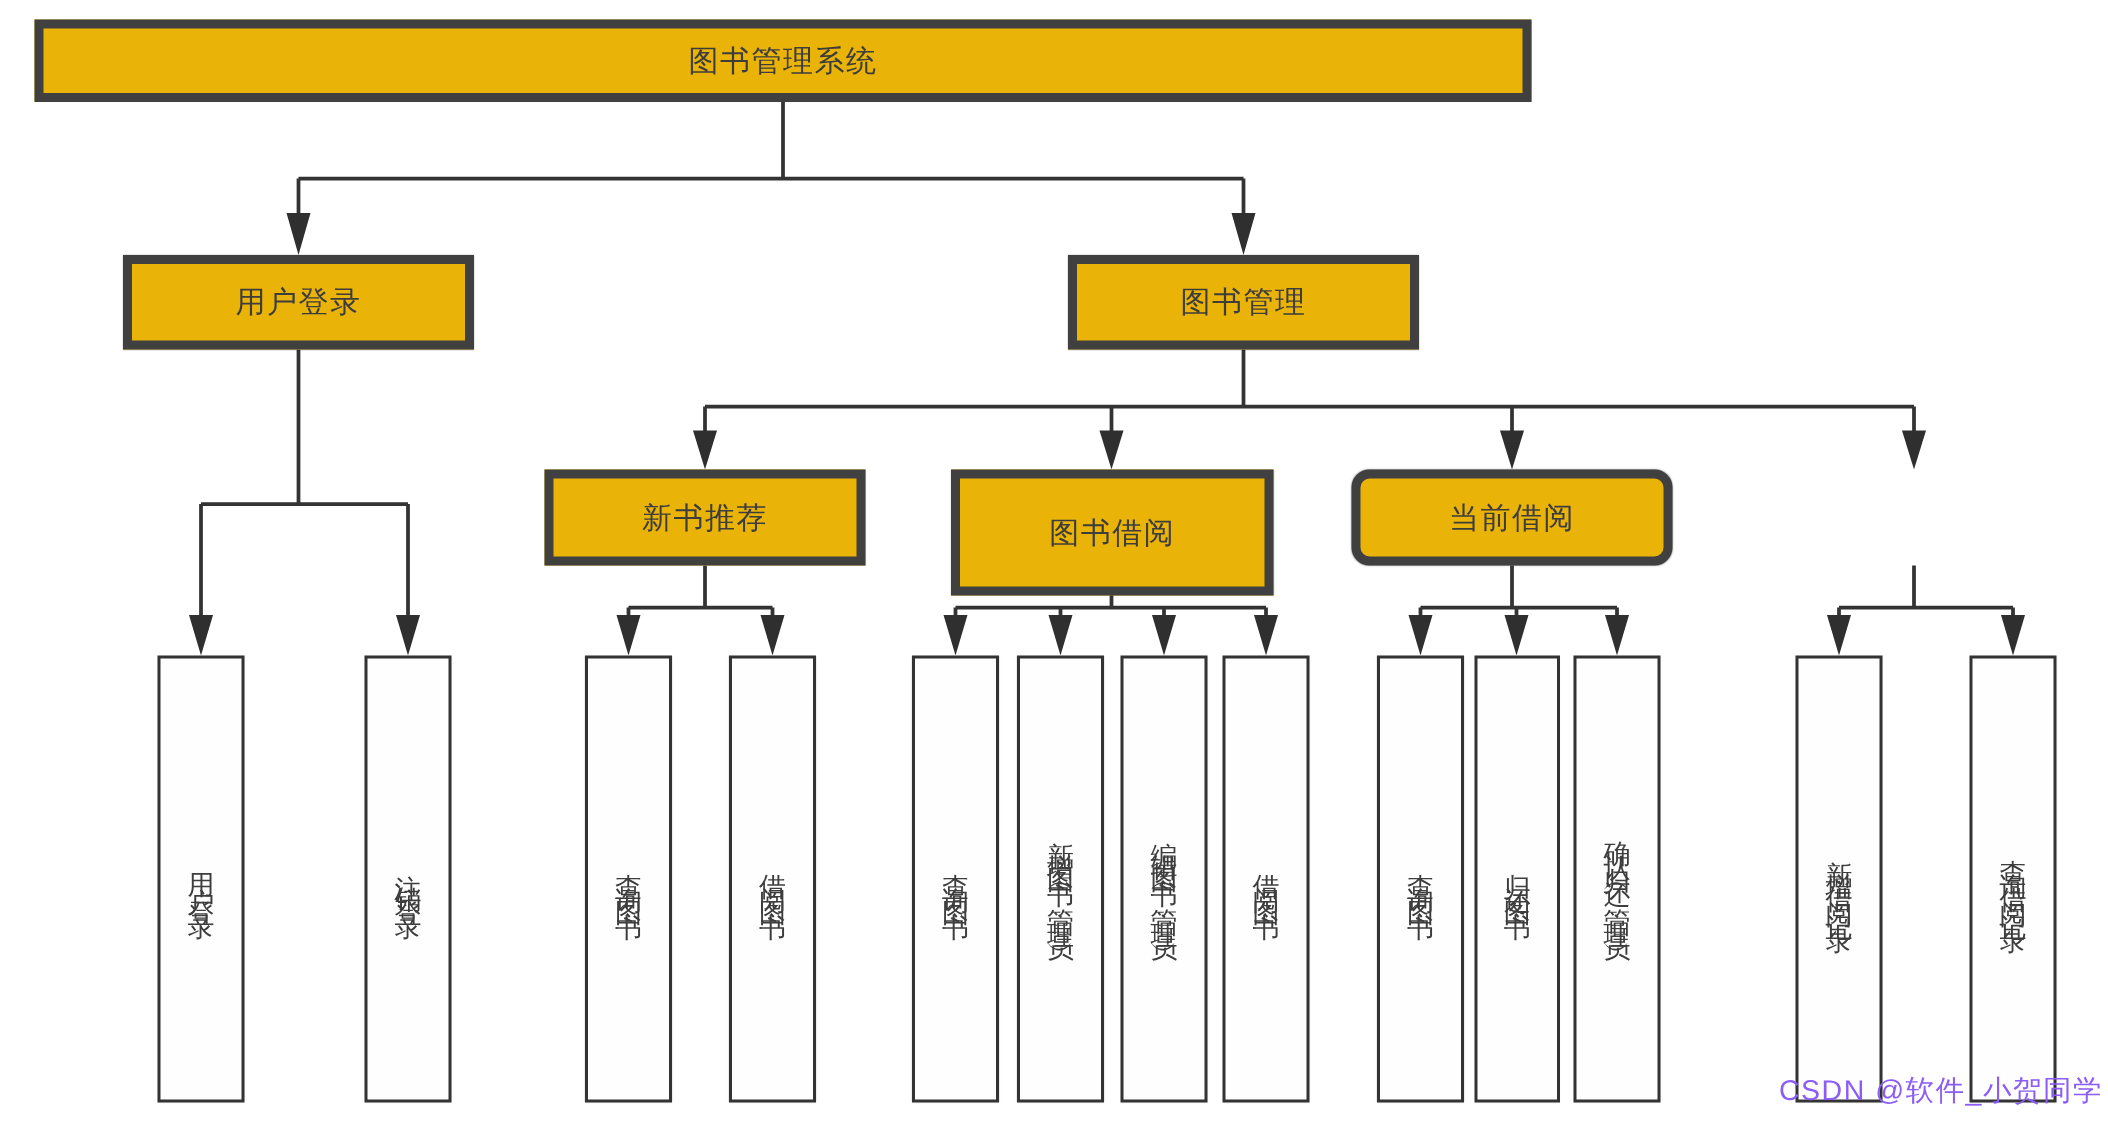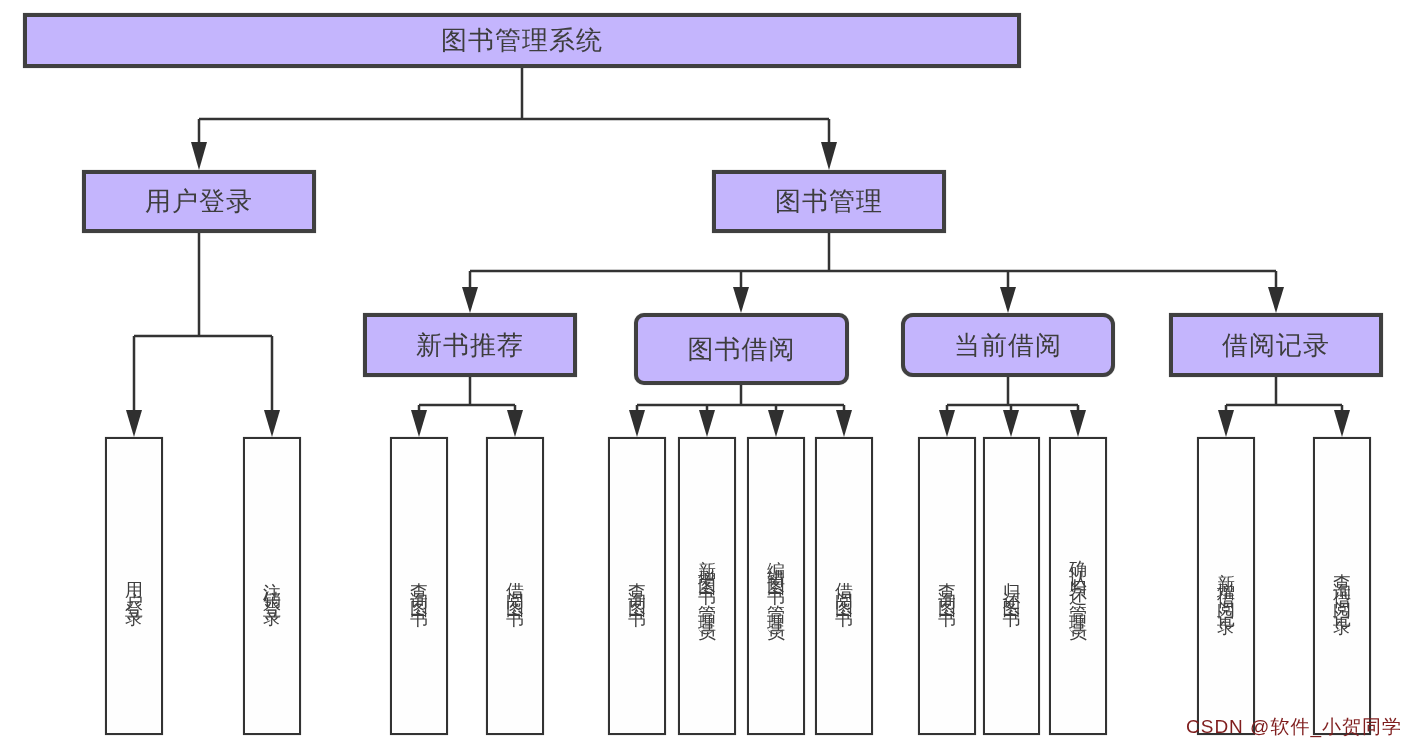--- a/index.html
+++ b/index.html
@@ -16,26 +16,26 @@
 
   svg.connectors {
     position: absolute;
     left: 0; top: 0;
     width: 1405px; height: 747px;
     z-index: 1;
   }
 
   .node {
     position: absolute;
-    border: 4px solid #404040;
-    background: #c4b5fd;
+    border: 6px solid #404040;
+    background: #eab308;
     display: flex;
     align-items: center;
     justify-content: center;
-    font-size: 26px;
+    font-size: 20px;
     color: #3d3d3d;
     letter-spacing: 1px;
     z-index: 2;
     box-shadow: 0 0 1px rgba(0,0,0,0.35);
   }
 
   .leaf {
     position: absolute;
     width: 58px;
     height: 298px;
@@ -57,21 +57,21 @@
     color: #3d3d3d;
     line-height: 1;
     white-space: nowrap;
   }
 
   .watermark {
     position: absolute;
     left: 1186px;
     top: 714px;
     font-size: 19px;
-    color: #7f1d1d;
+    color: #8b5cf6;
     letter-spacing: 1px;
     z-index: 3;
     white-space: nowrap;
   }
 </style>
 </head>
 <body>
 
 <div class="canvas">
 
@@ -114,23 +114,22 @@
       <polygon points="1334,410 1350,410 1342,437"></polygon>
     </g>
   </svg>
 
   <div class="node" style="left:23px; top:13px; width:998px; height:55px;">图书管理系统</div>
 
   <div class="node" style="left:82px; top:170px; width:234px; height:63px;">用户登录</div>
   <div class="node" style="left:363px; top:313px; width:214px; height:64px;">新书推荐</div>
 
   <div class="node" style="left:712px; top:170px; width:234px; height:63px;">图书管理</div>
-  <div class="node" style="left:634px; top:313px; width:215px; height:72px;border-radius:10px;">图书借阅</div>
+  <div class="node" style="left:634px; top:313px; width:215px; height:84px;">图书借阅</div>
   <div class="node" style="left:901px; top:313px; width:214px; height:64px;border-radius:12px;">当前借阅</div>
-  <div class="node" style="left:1169px; top:313px; width:214px; height:64px;">借阅记录</div>
 
   <div class="leaf" style="left:105px;">
     <span class="vtext">用户登录</span>
   </div>
   <div class="leaf" style="left:243px;">
     <span class="vtext">注销登录</span>
   </div>
 
   <div class="leaf" style="left:390px;">
     <span class="vtext">查询图书</span>

